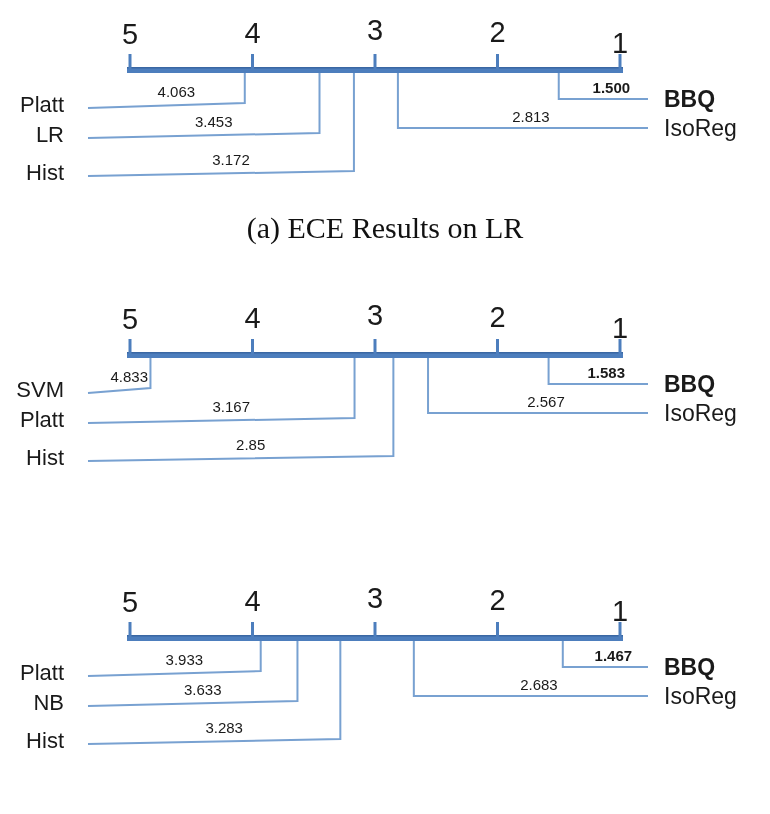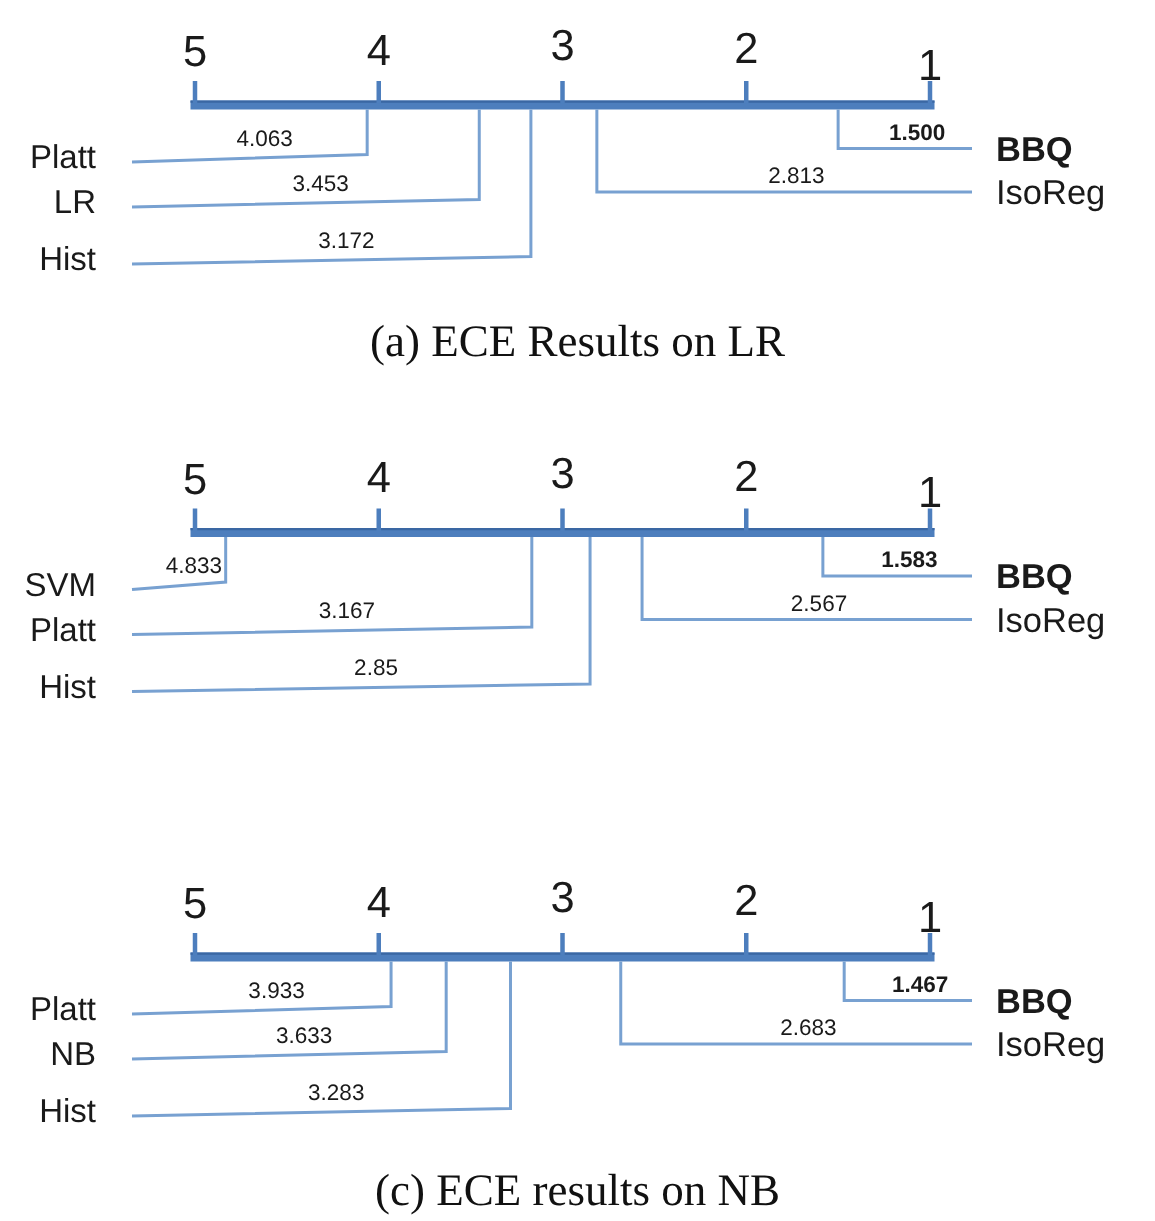--- a/index.html
+++ b/index.html
@@ -133,15 +133,14 @@
         <text x="64" y="180" text-anchor="end" font-size="22" font-family="&quot;Liberation Sans&quot;, sans-serif" fill="#1a1a1a">Hist</text>
         <text x="224.16625" y="165" text-anchor="middle" font-size="15" font-weight="normal" font-family="&quot;Liberation Sans&quot;, sans-serif" fill="#1a1a1a">3.283</text>
         <polyline points="562.7925,73 562.7925,99 648,99" fill="none" stroke="#78a1d1" stroke-width="2"></polyline>
         <text x="664" y="107" text-anchor="start" font-size="23" font-weight="bold" font-family="&quot;Liberation Sans&quot;, sans-serif" fill="#1a1a1a">BBQ</text>
         <text x="613.39625" y="93" text-anchor="middle" font-size="15" font-weight="bold" font-family="&quot;Liberation Sans&quot;, sans-serif" fill="#1a1a1a">1.467</text>
         <polyline points="413.83250000000004,73 413.83250000000004,128 648,128" fill="none" stroke="#78a1d1" stroke-width="2"></polyline>
         <text x="664" y="136" text-anchor="start" font-size="23" font-weight="normal" font-family="&quot;Liberation Sans&quot;, sans-serif" fill="#1a1a1a">IsoReg</text>
         <text x="538.91625" y="122" text-anchor="middle" font-size="15" font-weight="normal" font-family="&quot;Liberation Sans&quot;, sans-serif" fill="#1a1a1a">2.683</text>
       </svg>
     </div>
-  <div id="caption-c" class="caption">(c) ECE results on NB</div>
 
 </div>
 
 </body></html>

